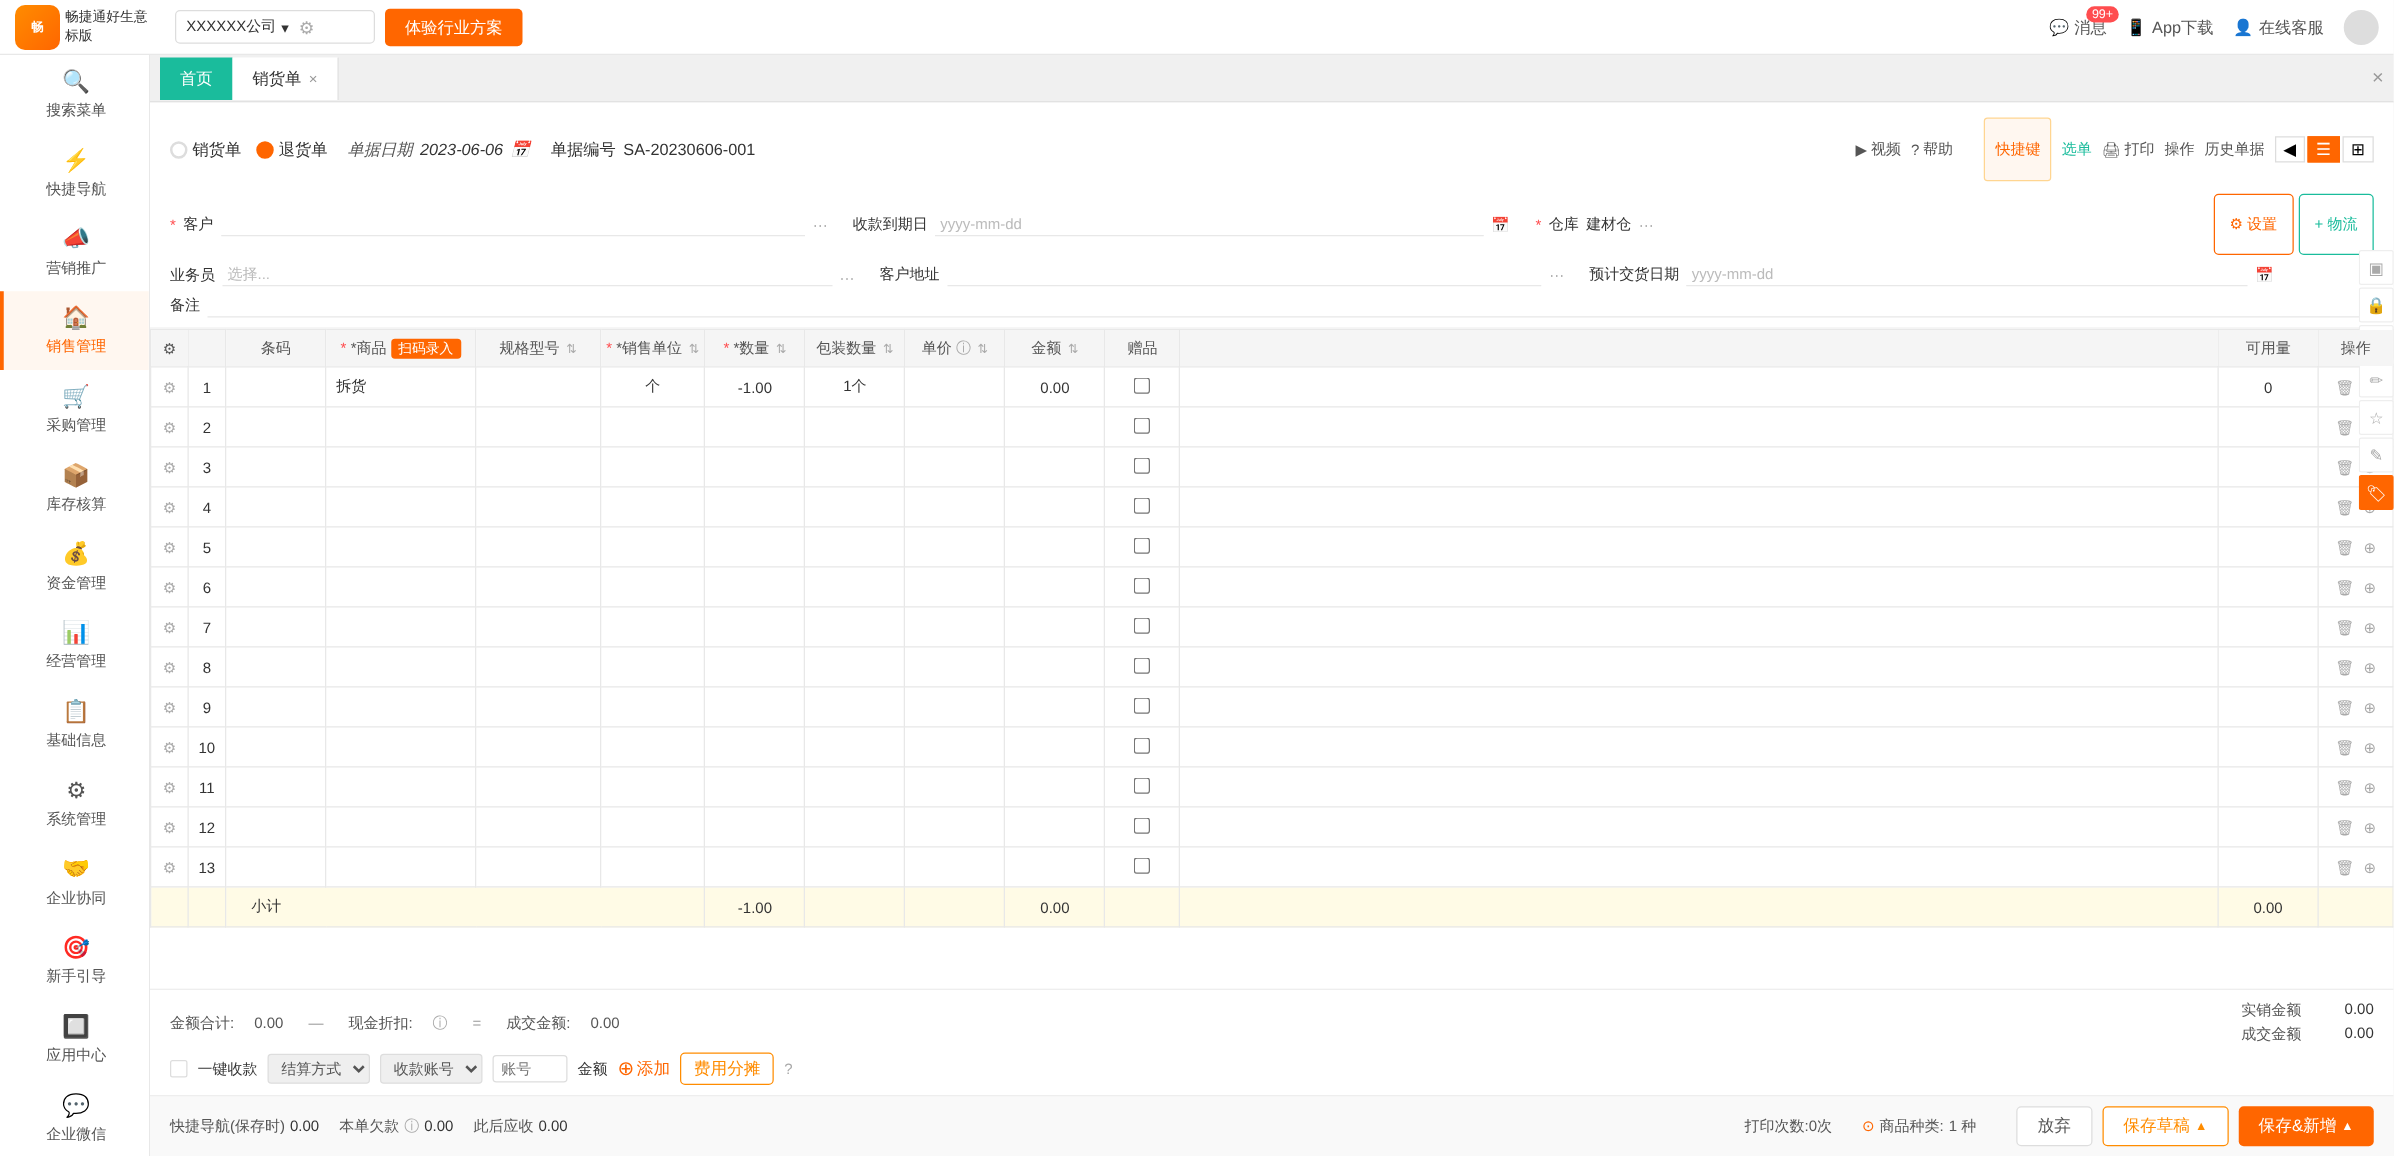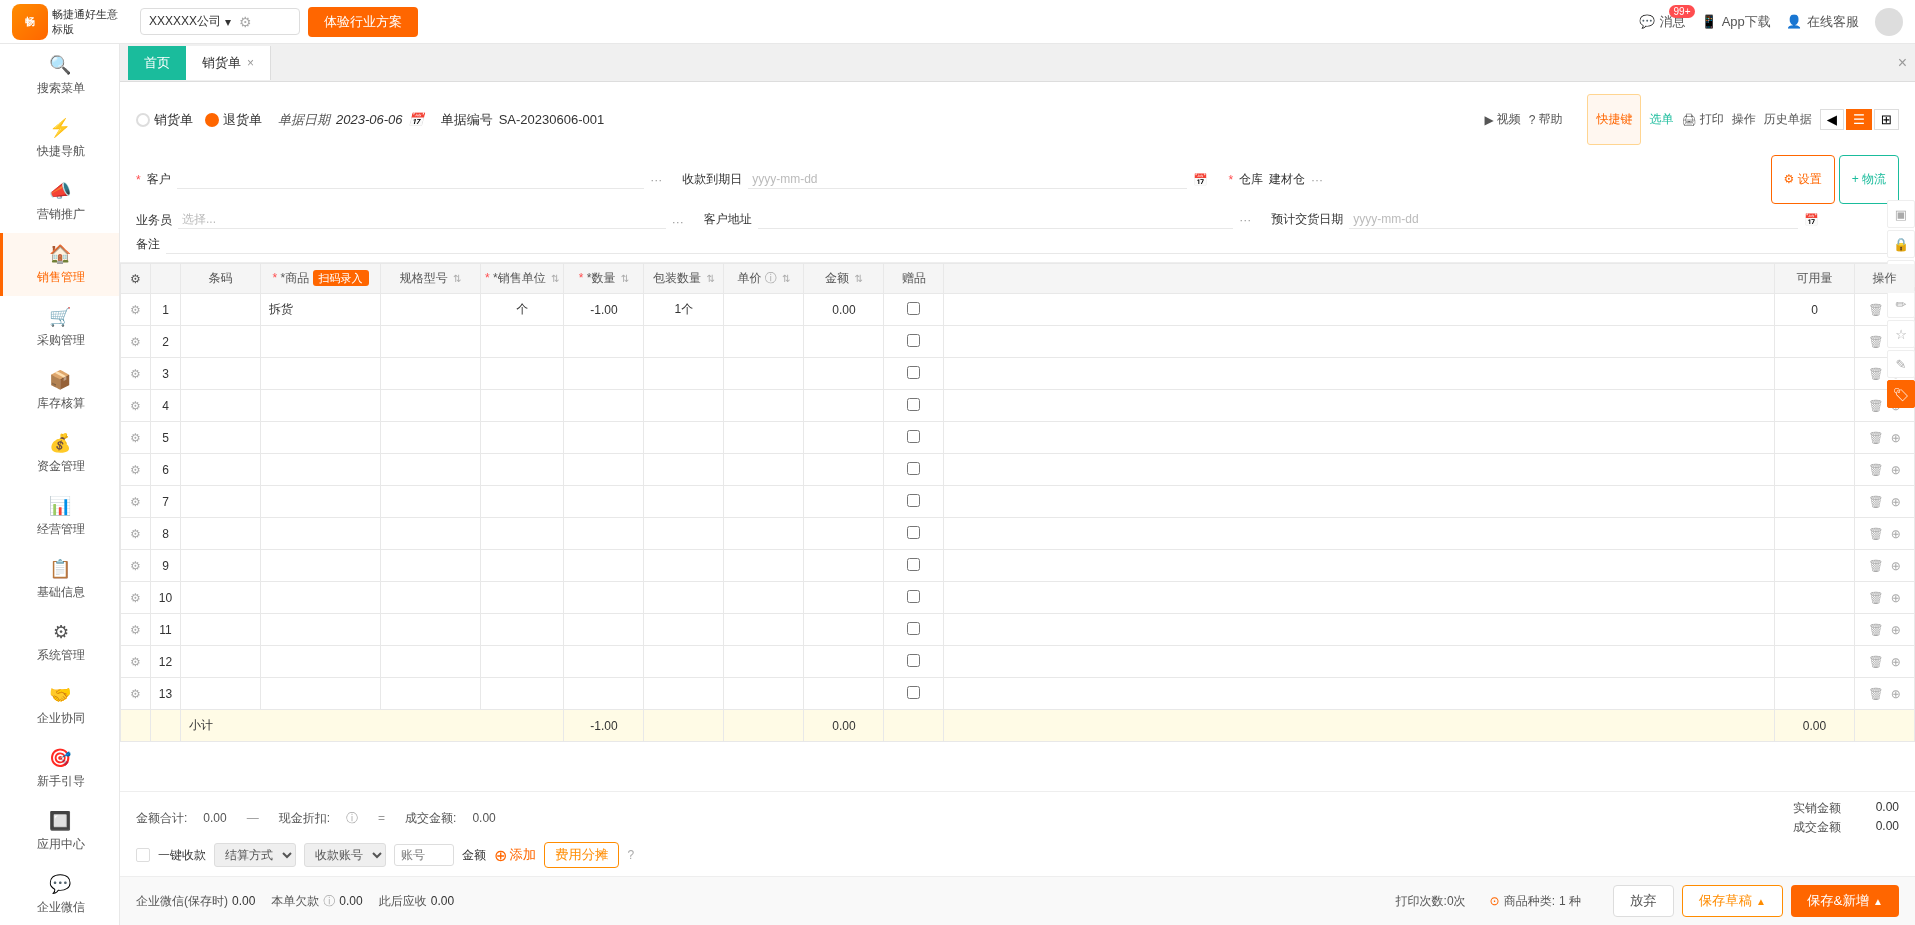--- a/index.html
+++ b/index.html
@@ -624,21 +624,21 @@
       <td>
         <span style="color:#aaa; cursor:pointer; margin:0 2px;">🗑</span>
         <span style="color:#aaa; cursor:pointer; margin:0 2px;">⊕</span>
       </td>
     </tr>
           </tbody>
         <tfoot>
           <tr class="subtotal-row">
             <td></td>
             <td></td>
-            <td colspan="4" style="text-align:left; padding-left:8px;margin-top:28px;">
+            <td colspan="4" style="text-align:left; padding-left:20px;margin-top:28px;">
               <span>小计</span>
             </td>
             <td class="red-text">-1.00</td>
             <td></td>
             <td></td>
             <td>0.00</td>
             <td></td>
             <td></td>
             <td>0.00</td>
             <td></td>
@@ -683,21 +683,21 @@
           <span style="color:#ff6600; font-size:16px;">⊕</span>
           <span>添加</span>
         </button>
         <button class="fee-btn">费用分摊</button>
         <span class="help-icon">?</span>
       </div>
     </div>
 
     <div class="bottom-action-bar">
       <div class="stat-item">
-        <span>企业微信(保存时)</span>
+        <span>快捷导航(保存时)</span>
         <span class="stat-val">0.00</span>
       </div>
       <div class="stat-item">
         <span>本单欠款</span>
         <span class="stat-help">ⓘ</span>
         <span class="stat-val">0.00</span>
       </div>
       <div class="stat-item">
         <span>此后应收</span>
         <span class="stat-val">0.00</span>

